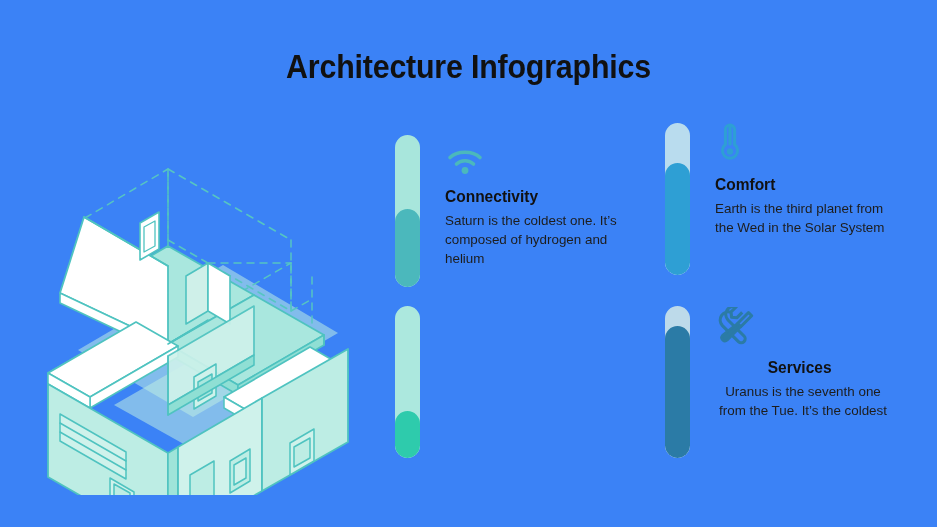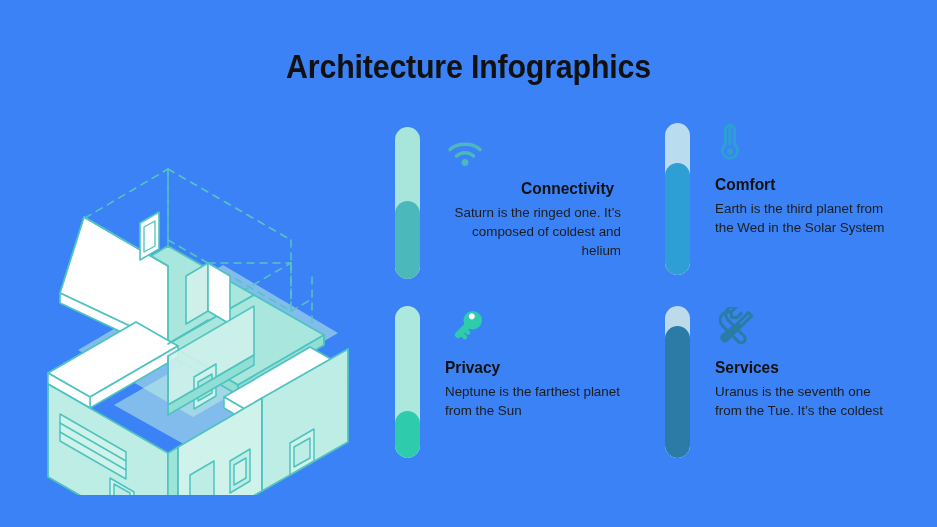--- a/index.html
+++ b/index.html
@@ -53,24 +53,24 @@
     left: 395px;
     top: 118px;
     width: 520px;
     height: 370px;
   }
   .card {
     position: absolute;
     width: 230px;
     height: 170px;
   }
-  .card.c0 { left: 0px;   top: 4px; text-align: right;   }
+  .card.c0 { left: 0px;   top: 12px;   }
   .card.c1 { left: 270px; top: 0px;   }
   .card.c2 { left: 0px;   top: 183px; }
-  .card.c3 { left: 270px; top: 183px; }
+  .card.c3 { left: 270px; top: 183px; text-align: center; }
 
   .bar-track {
     position: absolute;
     left: 0;
     top: 5px;
     width: 25px;
     height: 152px;
     border-radius: 13px;
     overflow: hidden;
   }
@@ -251,21 +251,21 @@
       </div>
       <div class="card-body">
         <div class="card-icon">
           <svg width="40" height="30" viewBox="0 0 40 30" fill="none">
             <path d="M5 11.5 C12 4.5, 28 4.5, 35 11.5" stroke="#4BB8BC" stroke-width="3.6" stroke-linecap="round" fill="none"></path>
             <path d="M11.5 18 C16 13.6, 24 13.6, 28.5 18" stroke="#4BB8BC" stroke-width="3.6" stroke-linecap="round" fill="none"></path>
             <circle cx="20" cy="24.5" r="3.4" fill="#4BB8BC"></circle>
           </svg>
         </div>
         <div class="card-title">Connectivity</div>
-        <div class="card-text">Saturn is the ringed one. It’s composed of coldest and helium</div>
+        <div class="card-text">Saturn is the coldest one. It’s composed of hydrogen and helium</div>
       </div>
     </div>
 
     <div class="card c1">
       <div class="bar-track" style="background: rgb(185, 220, 238);">
         <div class="bar-fill" style="background: rgb(46, 159, 212); height: 74%;"></div>
       </div>
       <div class="card-body">
         <div class="card-icon">
           <svg width="30" height="42" viewBox="0 0 30 42" fill="none">
@@ -276,35 +276,20 @@
         </div>
         <div class="card-title">Comfort</div>
         <div class="card-text">Earth is the third planet from the Wed in the Solar System</div>
       </div>
     </div>
 
     <div class="card c2">
       <div class="bar-track" style="background: rgb(172, 232, 222);">
         <div class="bar-fill" style="background: rgb(46, 203, 172); height: 31%;"></div>
       </div>
-      <div class="card-body">
-        <div class="card-icon">
-          <svg width="42" height="40" viewBox="0 0 42 40" fill="none">
-            <g transform="rotate(-45 21 20)">
-              <path d="M10 20 L26 20" stroke="#2ECBAC" stroke-width="6.6" stroke-linecap="round"></path>
-              <path d="M13 20 L13 26.5" stroke="#2ECBAC" stroke-width="4.4" stroke-linecap="round"></path>
-              <path d="M18.5 20 L18.5 25.5" stroke="#2ECBAC" stroke-width="4.4" stroke-linecap="round"></path>
-              <circle cx="30.5" cy="20" r="9.2" fill="#2ECBAC"></circle>
-              <circle cx="32.6" cy="16.6" r="2.9" fill="#ffffff"></circle>
-            </g>
-          </svg>
-        </div>
-        <div class="card-title">Privacy</div>
-        <div class="card-text">Neptune is the farthest planet from the Sun</div>
-      </div>
     </div>
 
     <div class="card c3">
       <div class="bar-track" style="background: rgb(189, 218, 234);">
         <div class="bar-fill" style="background: rgb(43, 123, 166); height: 87%;"></div>
       </div>
       <div class="card-body">
         <div class="card-icon">
           <svg width="42" height="40" viewBox="0 0 42 40" fill="none">
 

